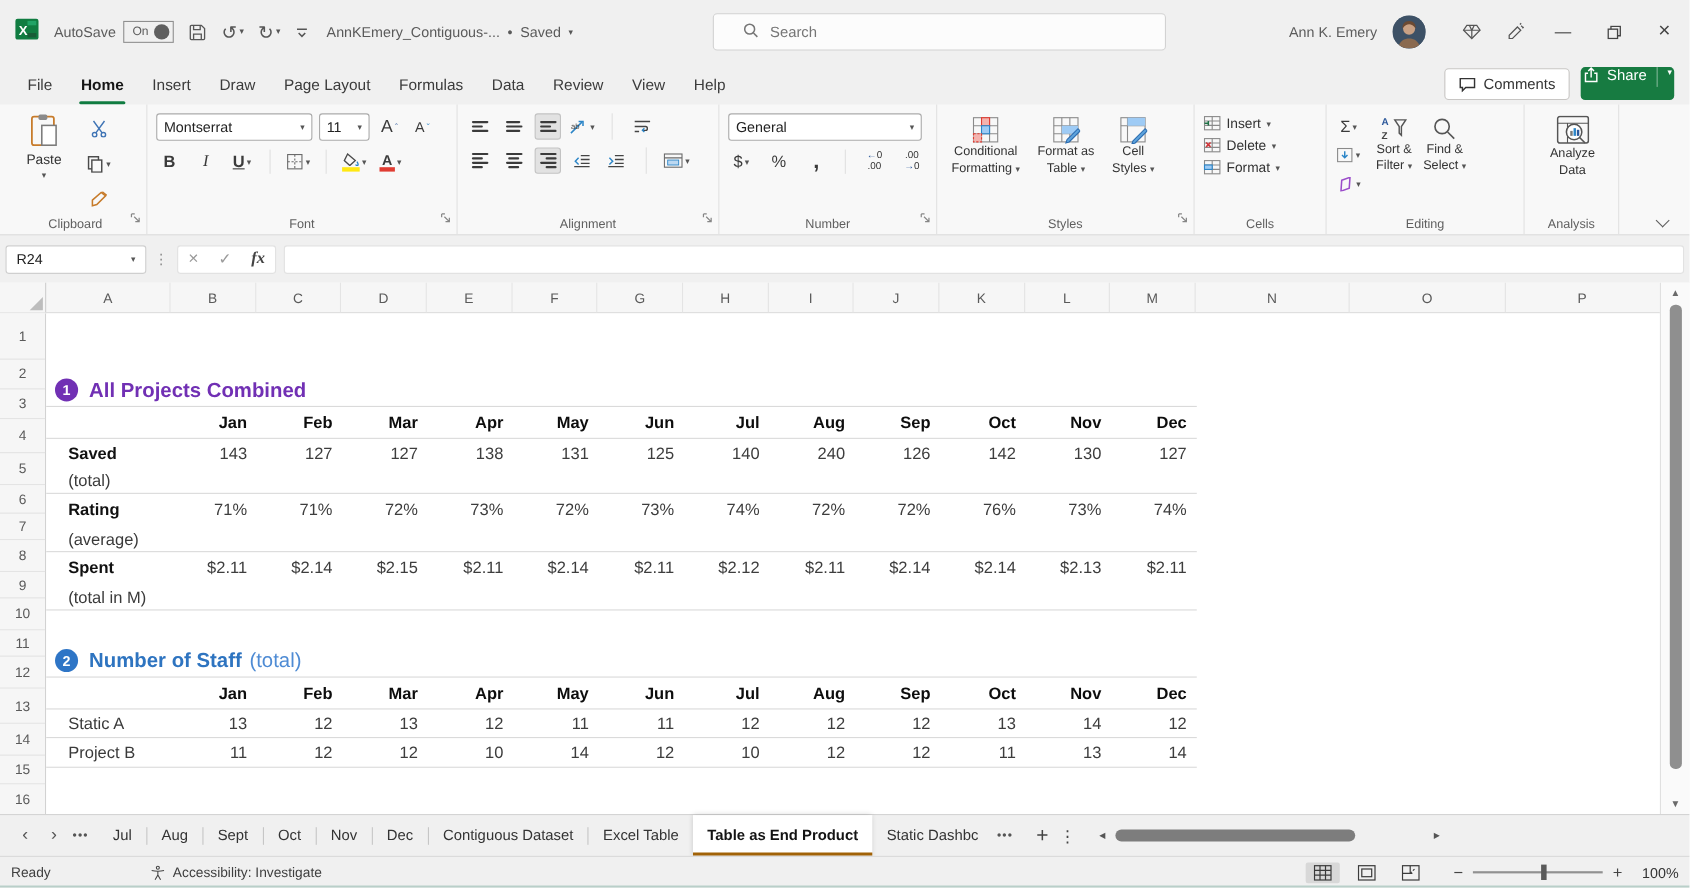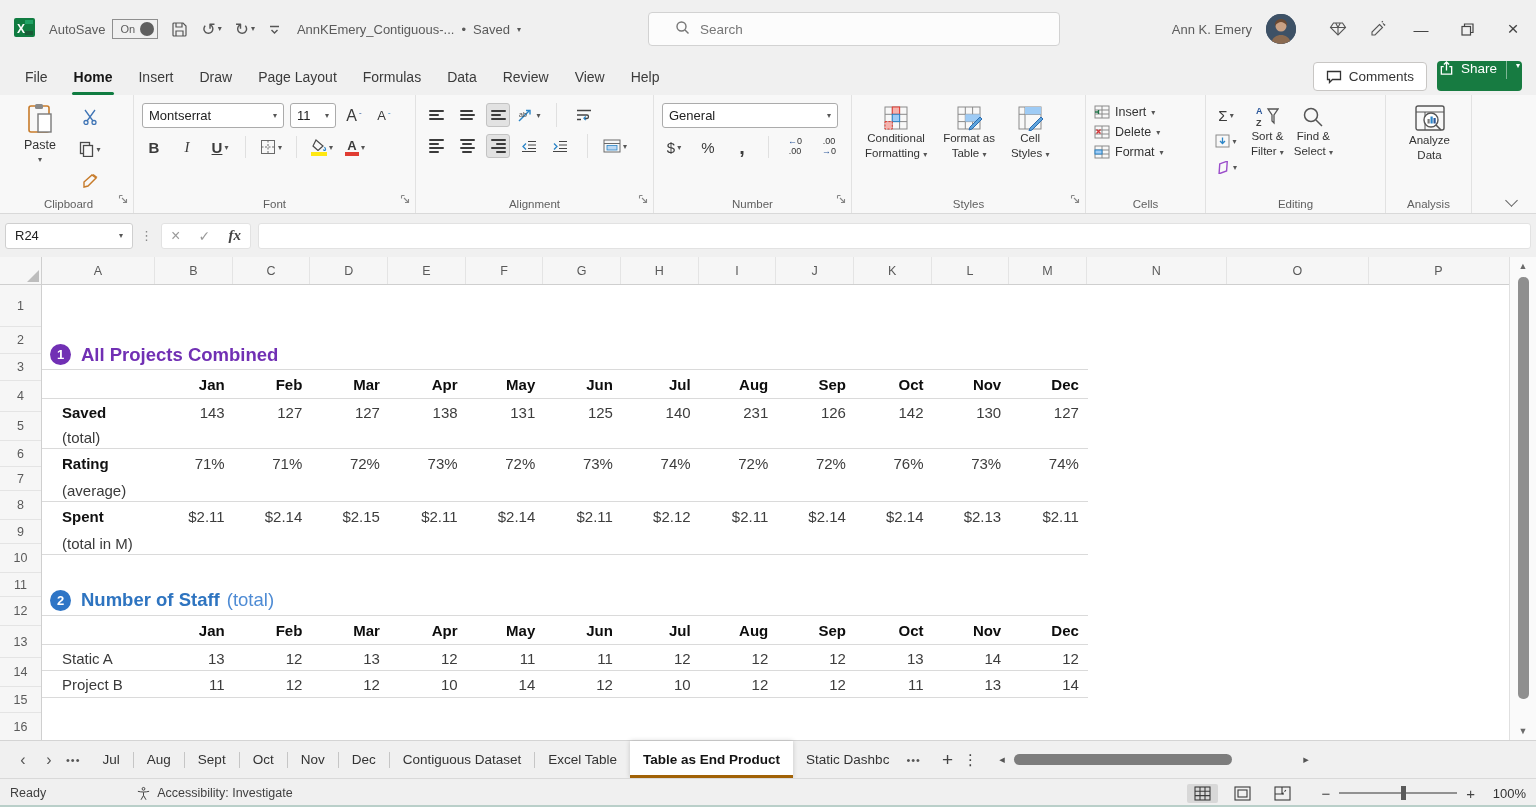--- a/index.html
+++ b/index.html
@@ -668,21 +668,21 @@
         <div class="srow" style="height:26px">
           <span class="lcell b">Saved</span>
           <span class="vals">
               <div class="mcell">143</div>
               <div class="mcell">127</div>
               <div class="mcell">127</div>
               <div class="mcell">138</div>
               <div class="mcell">131</div>
               <div class="mcell">125</div>
               <div class="mcell">140</div>
-              <div class="mcell">231</div>
+              <div class="mcell">240</div>
               <div class="mcell">126</div>
               <div class="mcell">142</div>
               <div class="mcell">130</div>
               <div class="mcell">127</div>
             </span>
         </div>
 
         <div class="srow rule" style="height:24px">
           <span class="lcell">(total)</span>
         </div>

